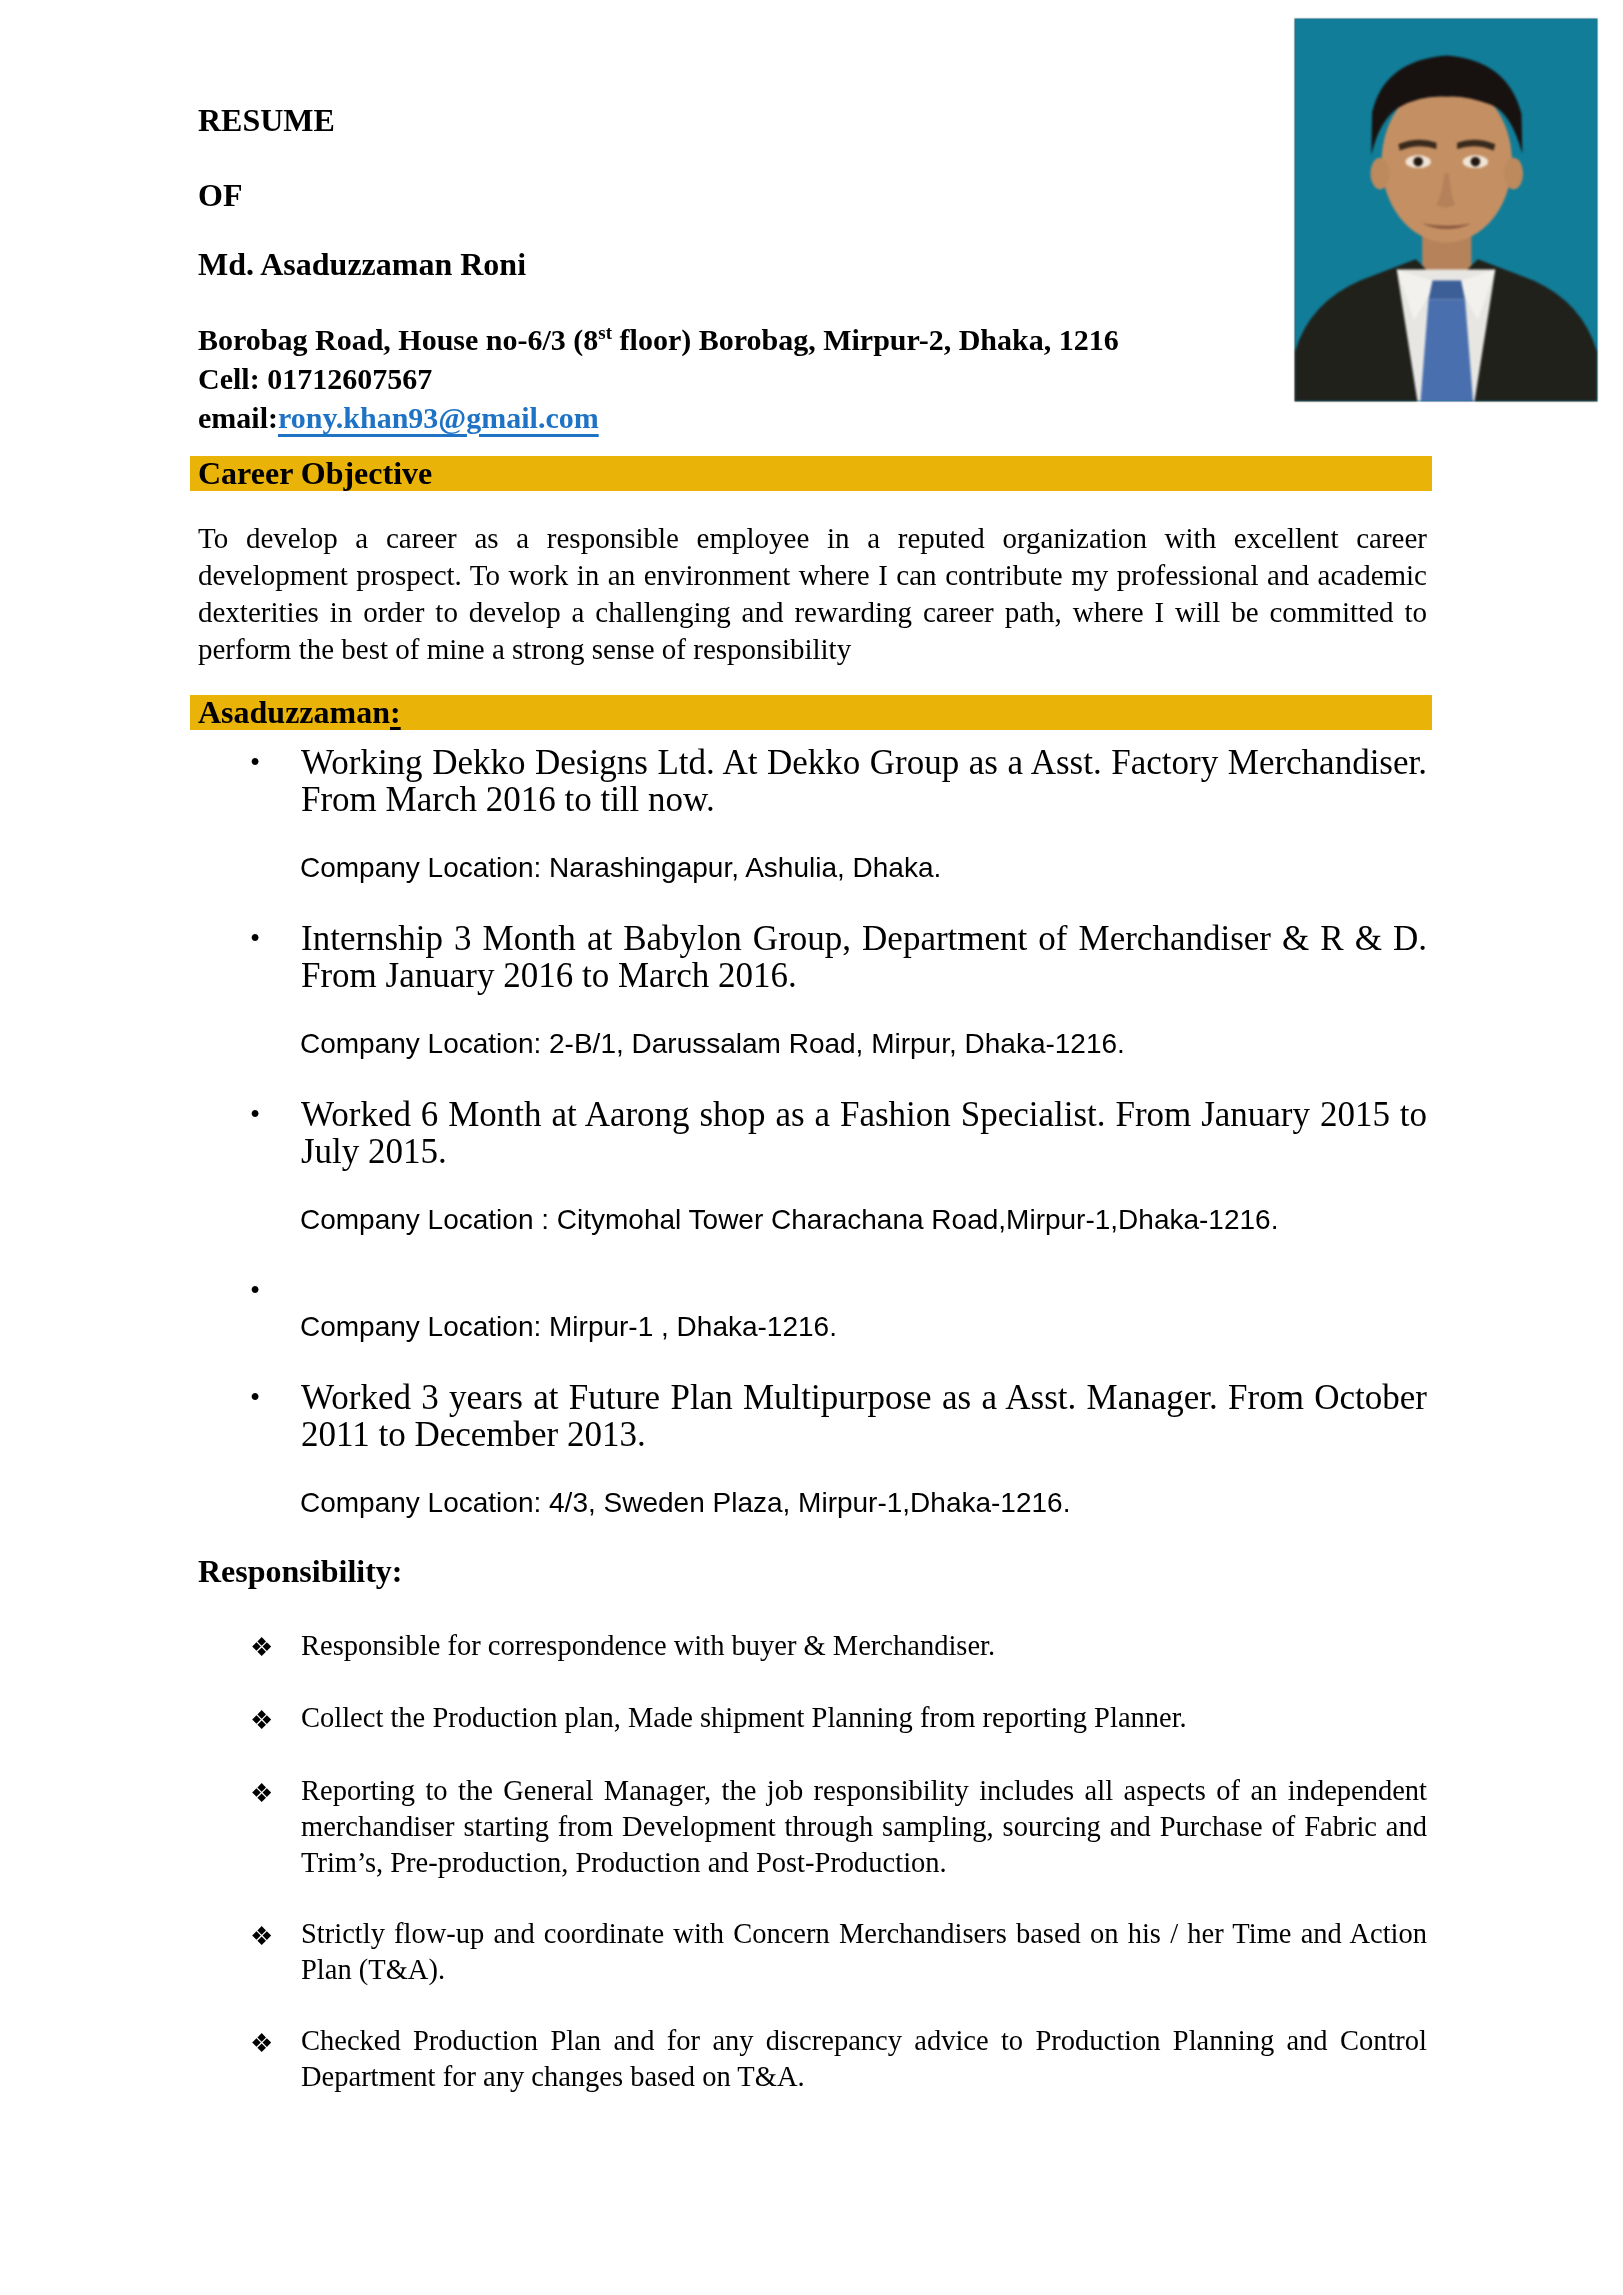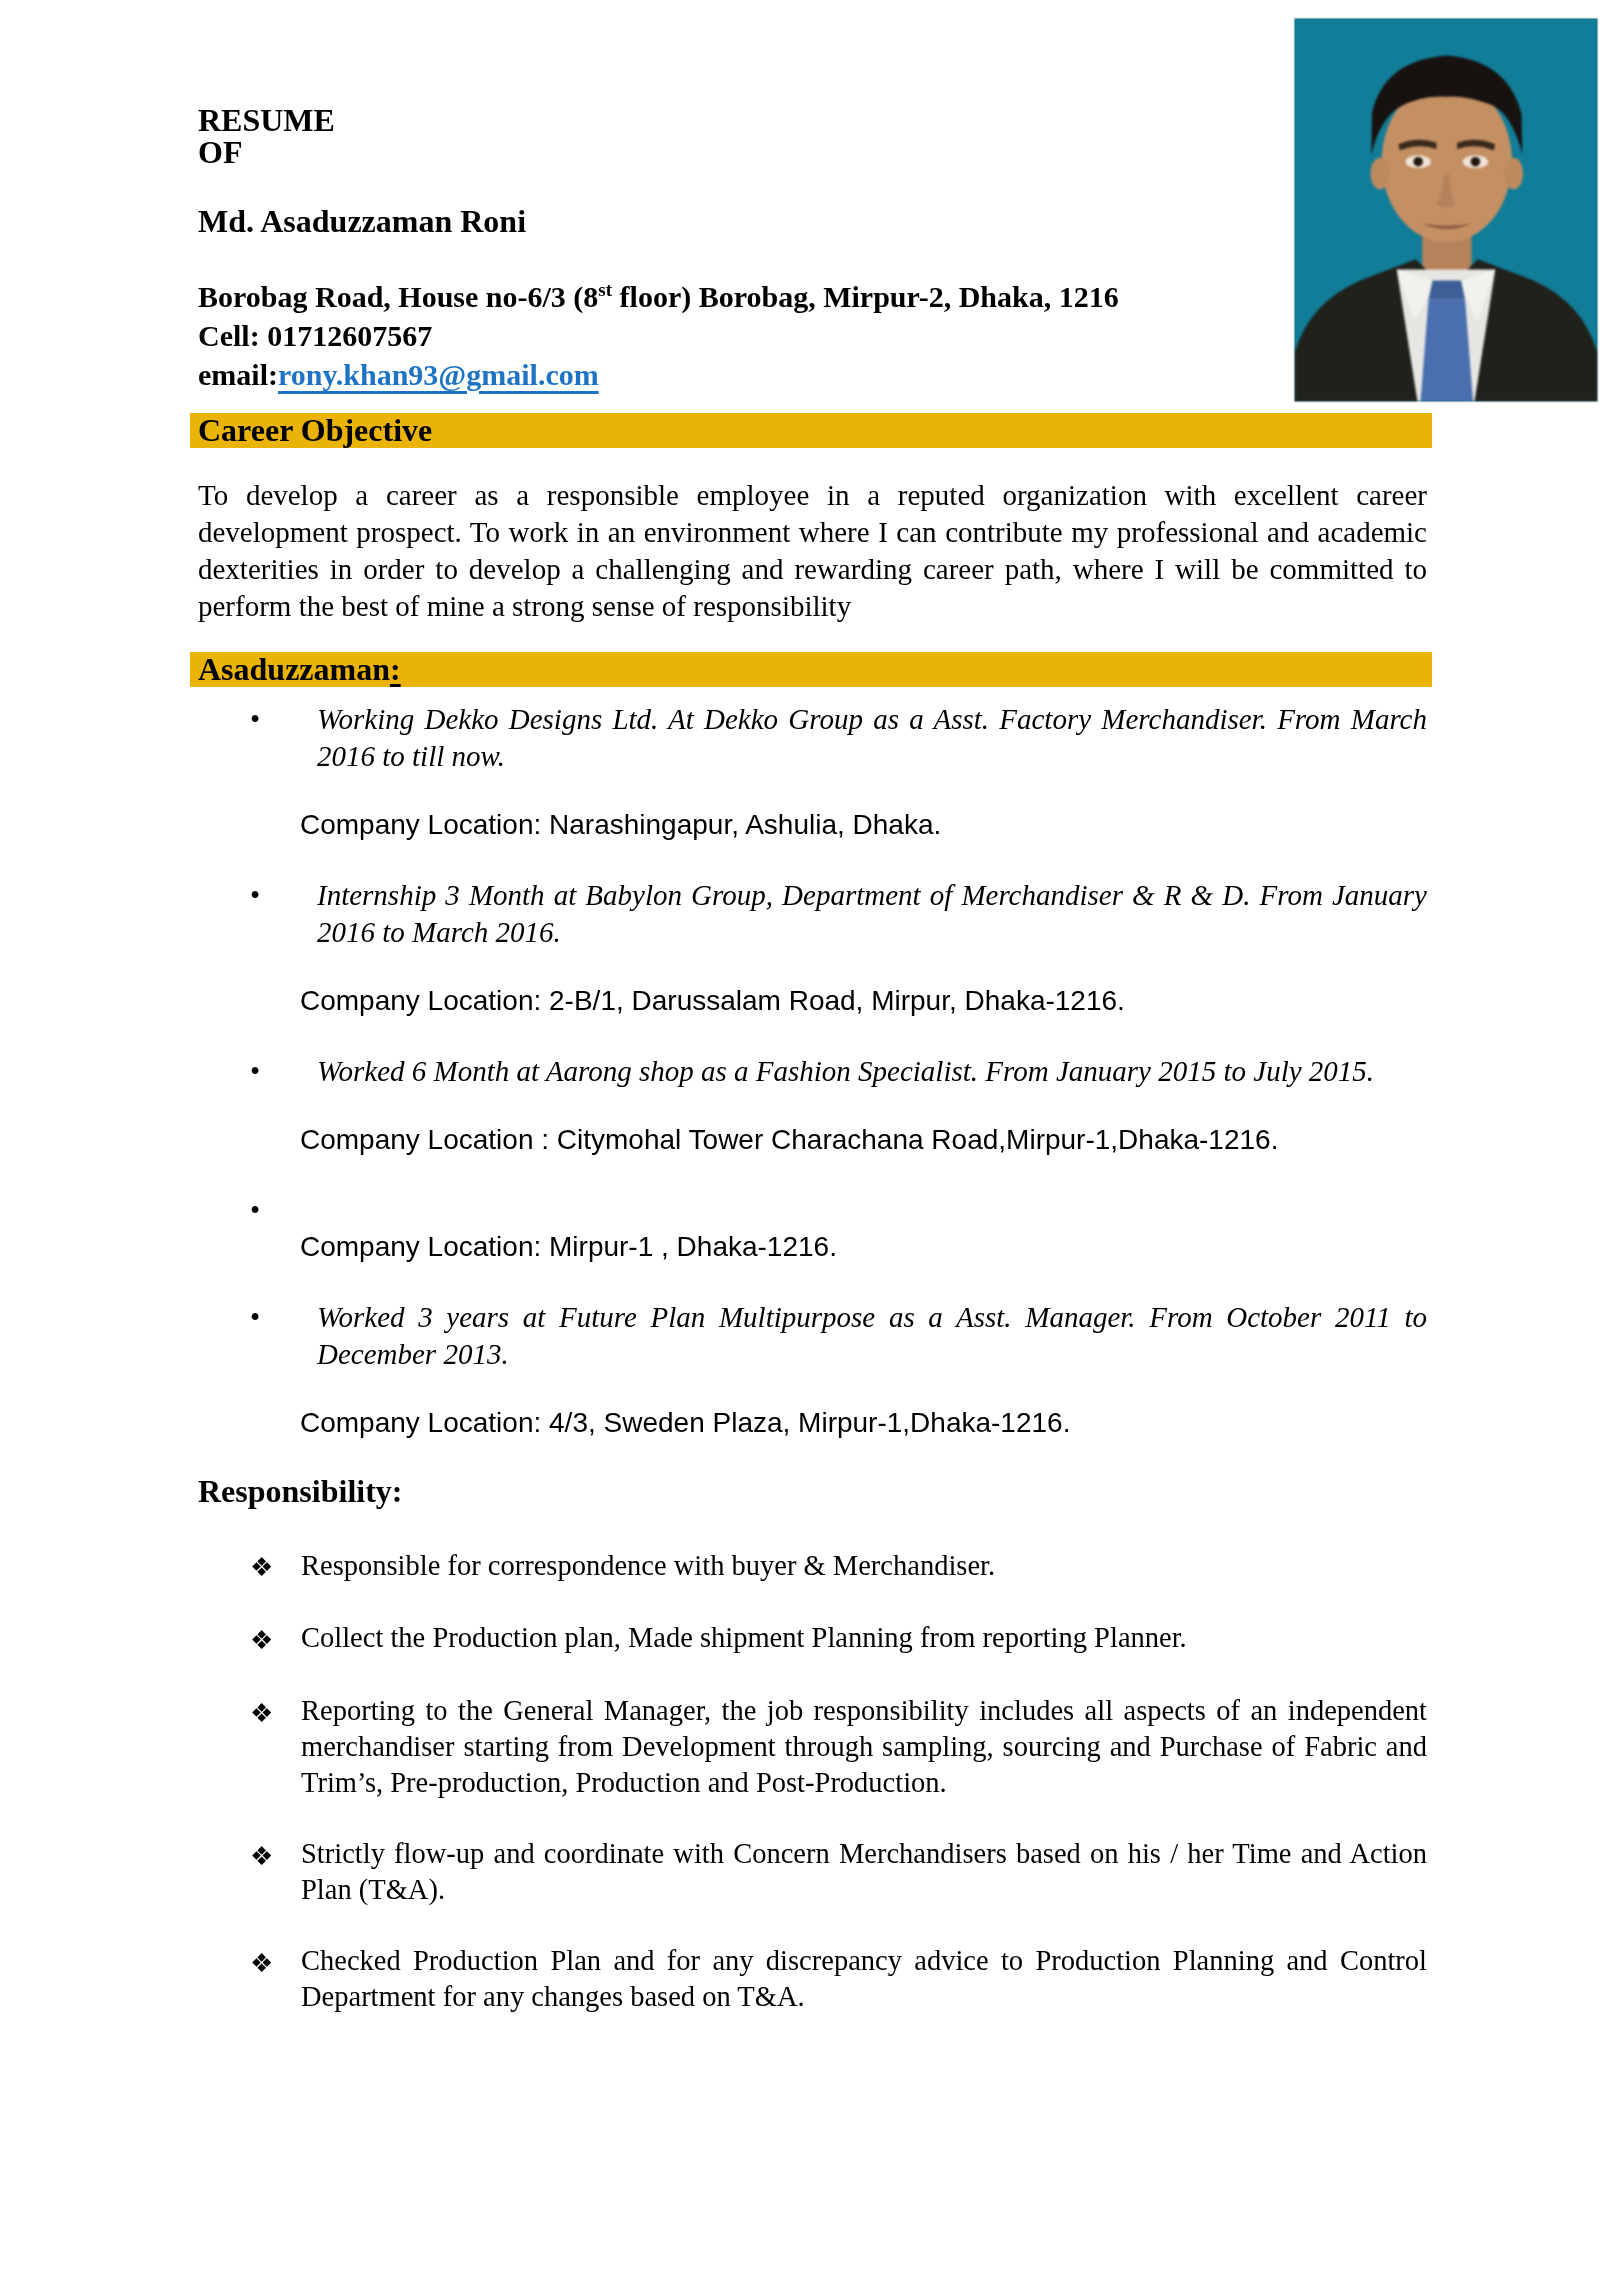--- a/index.html
+++ b/index.html
@@ -13,21 +13,21 @@
   .photo {
     position:absolute; left:1294px; top:18px; width:304px; height:384px;
     border:1.6px solid #bdbdbd; box-sizing:border-box; background:#117d98;
   }
   .photo svg { width:100%; height:100%; display:block; filter:blur(1px); }
 
   
   .content { position:absolute; left:198px; top:0; width:1229px; }
 
   .doc-title { margin-top:104px; font-size:32px; line-height:32px; font-weight:bold; }
-  .doc-of    {  font-size:32px; line-height:32px; font-weight:bold; }
+  .doc-of    { margin-top:43px;  font-size:32px; line-height:32px; font-weight:bold; }
   .doc-name  { margin-top:37px;  font-size:32px; line-height:32px; font-weight:bold; }
 
   .addr  { margin-top:33px; font-size:30px; line-height:39px; font-weight:bold; }
   .addr sup { font-size:19px; }
   .cell  { font-size:30px; line-height:39px; font-weight:bold; }
   .email { font-size:30px; line-height:39px; font-weight:bold; }
   .email a { color:#1e73c5; text-decoration:underline; text-decoration-thickness:3.2px; text-underline-offset:5.5px; }
 
   .bar {
     margin-left:-8px; width:1242px; box-sizing:border-box;
@@ -36,21 +36,21 @@
   }
   .bar-co  { margin-top:19px; }
   .bar-exp { margin-top:27px; }
   .u { text-decoration:underline; text-underline-offset:4px; }
 
   .objective { margin:28.5px 0 0 0; font-size:29px; line-height:37px; text-align:justify; }
 
   .exp-list { margin-top:14.3px; }
   .exp-row  { display:flex; padding-left:52px; }
   .exp-bullet { flex:none; width:51px; font-size:29px; line-height:37px; }
-  .exp-text { font-size:29px; line-height:37px; text-align:justify; width:1126px; margin:0 0 32px 16px;font-style:italic; }
+  .exp-text { font-size:35px; line-height:37px; text-align:justify; width:1126px; margin:0 0 32px 0; }
   .exp-loc  {
     margin:0 0 35px 102px; font-family:"Liberation Sans", sans-serif;
     font-size:28px; line-height:35px;
   }
 
   .resp-heading { margin-top:9.5px; margin-bottom:41px; font-size:32px; line-height:32px; font-weight:bold; }
   .resp-item { display:flex; padding-left:52px; margin-bottom:35px; }
   .resp-bullet { flex:none; width:51px; font-family:"DejaVu Sans", sans-serif; font-size:26px; line-height:36px; padding-top:1.6px; }
   .resp-text { font-size:28.5px; line-height:36px; text-align:justify; width:1126px; }
 </style>

